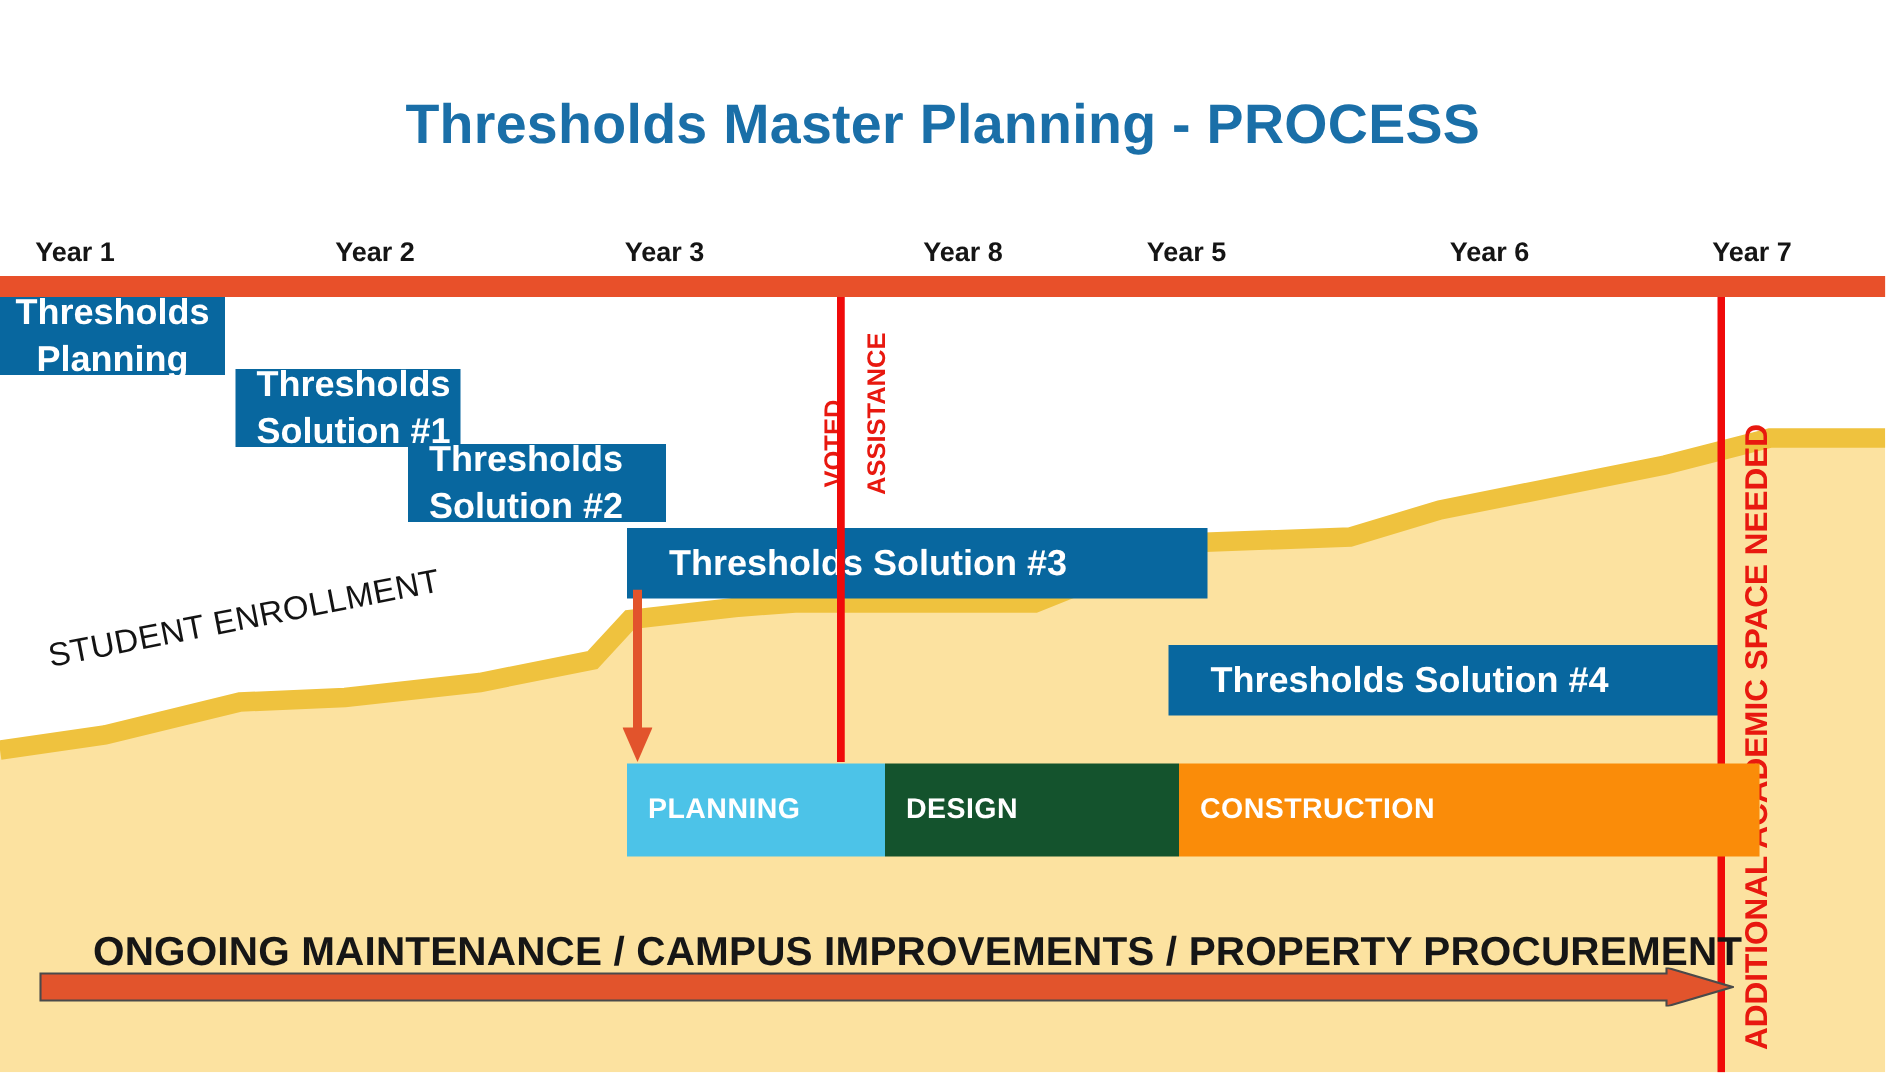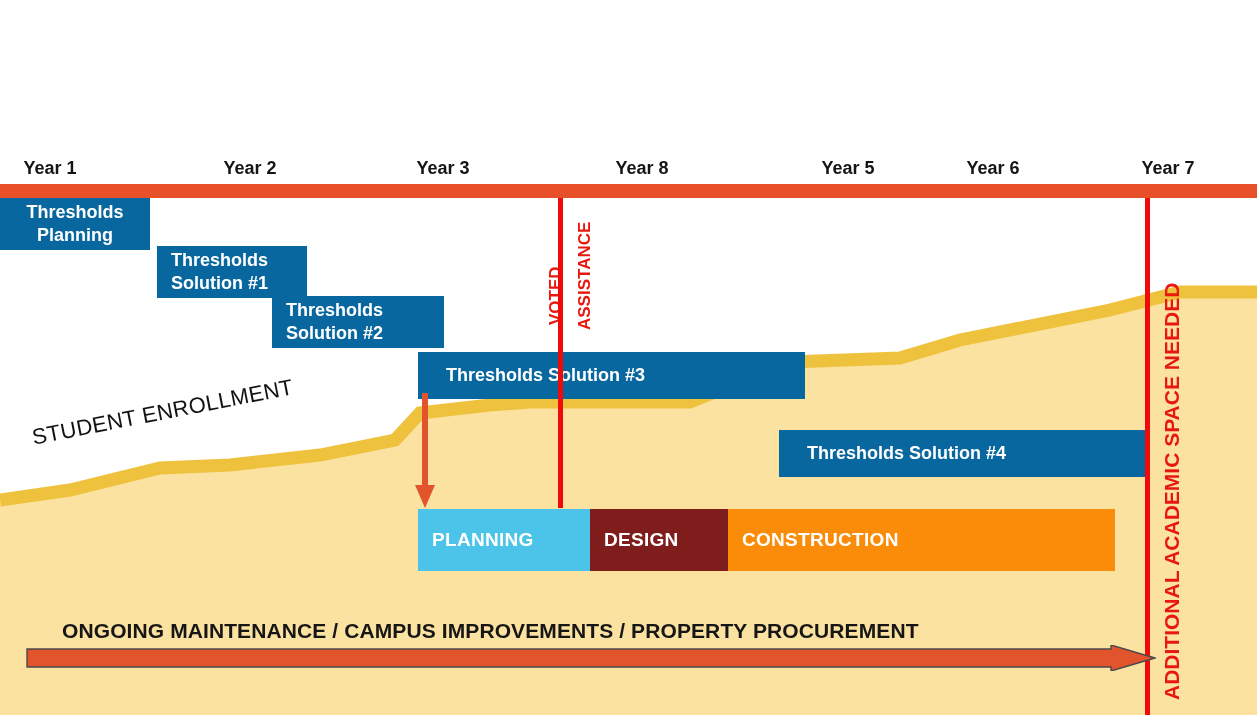--- a/index.html
+++ b/index.html
@@ -82,21 +82,21 @@
     transform-origin: left top;
     white-space: nowrap;
     letter-spacing: 0.3px;
   }
 
   
   .sol-box {
     position: absolute;
     background: #08679f;
     color: #ffffff;
-    font-size: 18px;
+    font-size: 24px;
     font-weight: bold;
     box-sizing: border-box;
     display: flex;
     align-items: center;
     line-height: 1.3;
   }
   .sol-box.multi {
     padding-left: 14px;
     text-align: left;
   }
@@ -148,46 +148,47 @@
     font-size: 19px;
     font-weight: bold;
     letter-spacing: 0.3px;
   }
 
   
   #ongoing-text {
     position: absolute;
     left: 62px;
     top: 619px;
-    font-size: 21px;
+    font-size: 27px;
     font-weight: bold;
     color: #161616;
     white-space: nowrap;
     letter-spacing: 0.1px;
   }
   #ongoing-arrow {
     position: absolute;
     left: 26px;
     top: 645px;
     width: 1130px;
     height: 26px;
   }
 </style>
 </head>
 <body>
 
 <div id="stage">
 
+  <div id="title">Thresholds Master Planning - PROCESS</div>
 
   <div id="years">
       <div class="year-label" style="left: -10px; width: 120px;">Year 1</div>
       <div class="year-label" style="left: 190px; width: 120px;">Year 2</div>
       <div class="year-label" style="left: 383px; width: 120px;">Year 3</div>
       <div class="year-label" style="left: 582px; width: 120px;">Year 8</div>
-      <div class="year-label" style="left: 788px; width: 120px;">Year 5</div>
+      <div class="year-label" style="left: 731px; width: 120px;">Year 5</div>
       <div class="year-label" style="left: 933px; width: 120px;">Year 6</div>
       <div class="year-label" style="left: 1108px; width: 120px;">Year 7</div>
     </div>
 
   <div id="top-rail"></div>
 
   <div id="enroll-area">
     <svg width="1257" height="531" viewBox="0 0 1257 531" xmlns="http://www.w3.org/2000/svg">
 
       <path id="area-fill" d="M0 316 L70 306 L160 284 L230 281 L320 271 L395 256 L420 229 L490 221 L530 218 L690 218 L745 196 L790 178 L900 174 L960 156 L1110 126 L1180 108 L1257 108 L1257 531 L0 531 Z" fill="#fce2a0"></path>
@@ -238,21 +239,21 @@
     <svg width="20" height="115" viewBox="0 0 20 115" xmlns="http://www.w3.org/2000/svg">
       <rect x="7" y="0" width="6" height="94" fill="#e2542c"></rect>
       <polygon points="0,92 20,92 10,115" fill="#e2542c"></polygon>
     </svg>
   </div>
 
   <div id="phase-bar">
       <div class="phase" style="width: 172px; background: rgb(76, 195, 232);">
         <span>PLANNING</span>
       </div>
-      <div class="phase" style="width: 138px; background: #7f1d1d;">
+      <div class="phase" style="width: 196px; background: #14532d;">
         <span>DESIGN</span>
       </div>
       <div class="phase" style="width: 387px; background: rgb(250, 140, 9);">
         <span>CONSTRUCTION</span>
       </div>
     </div>
 
   <div id="ongoing-text">ONGOING MAINTENANCE / CAMPUS IMPROVEMENTS / PROPERTY PROCUREMENT</div>
   <div id="ongoing-arrow">
     <svg width="1130" height="26" viewBox="0 0 1130 26" xmlns="http://www.w3.org/2000/svg">

